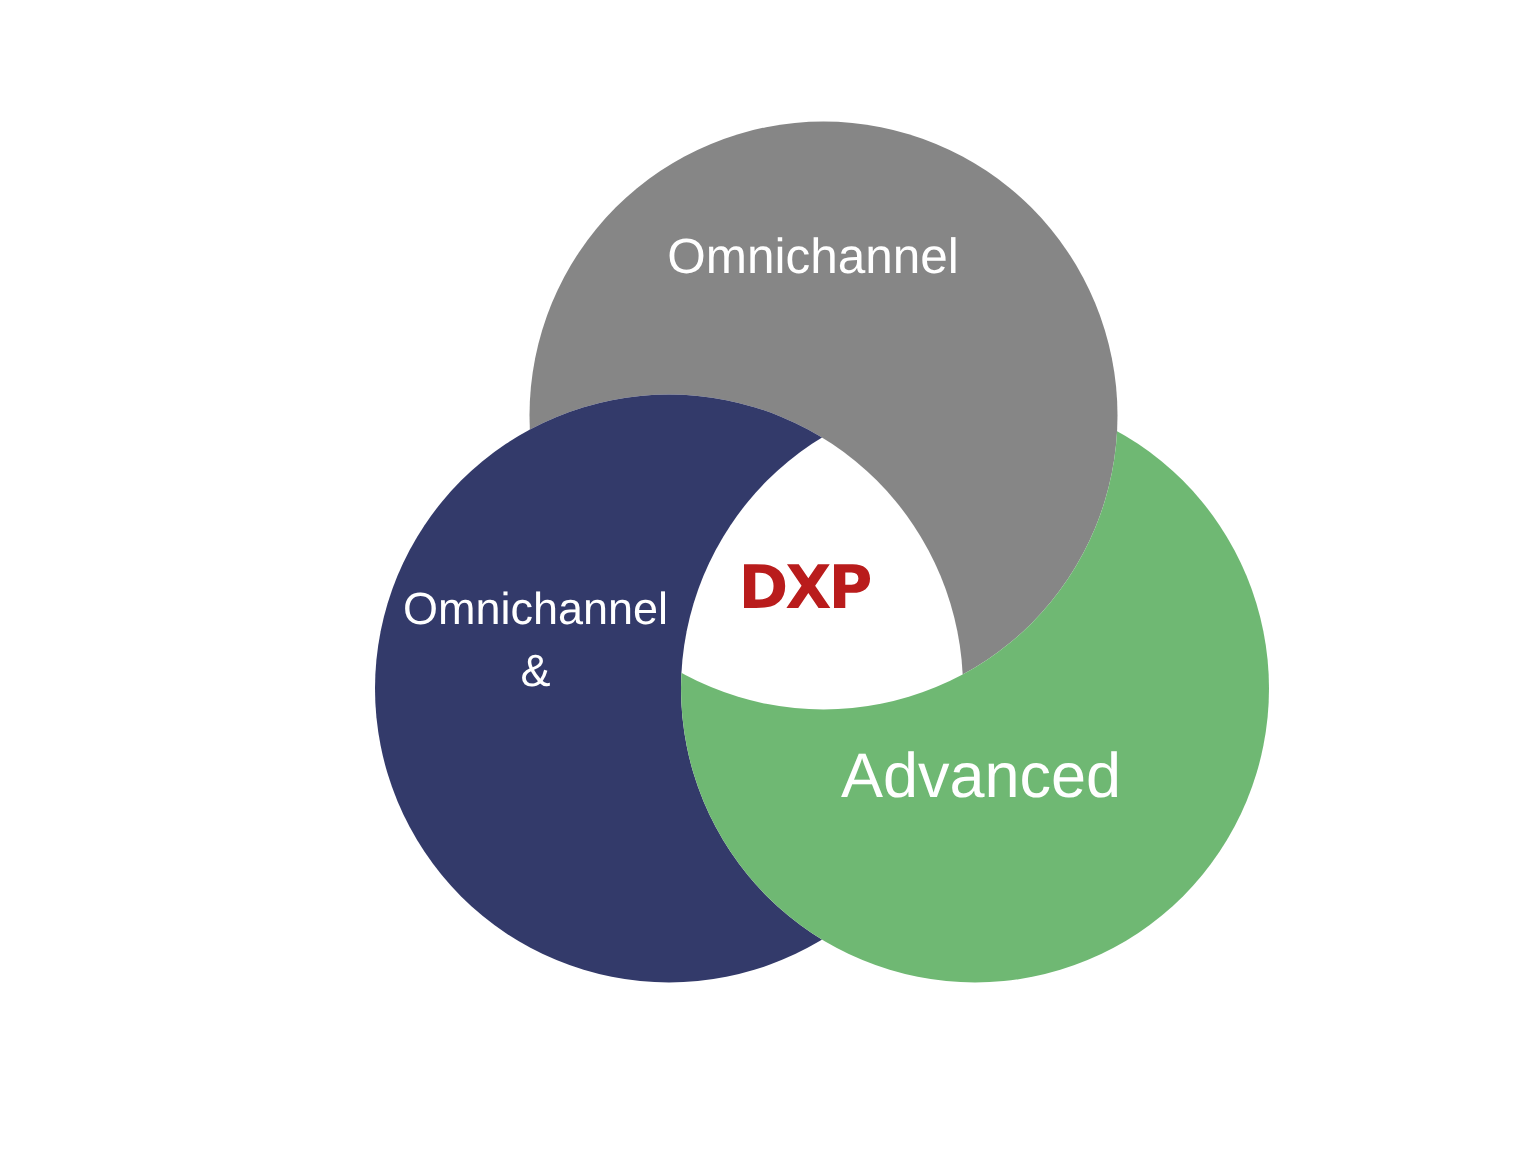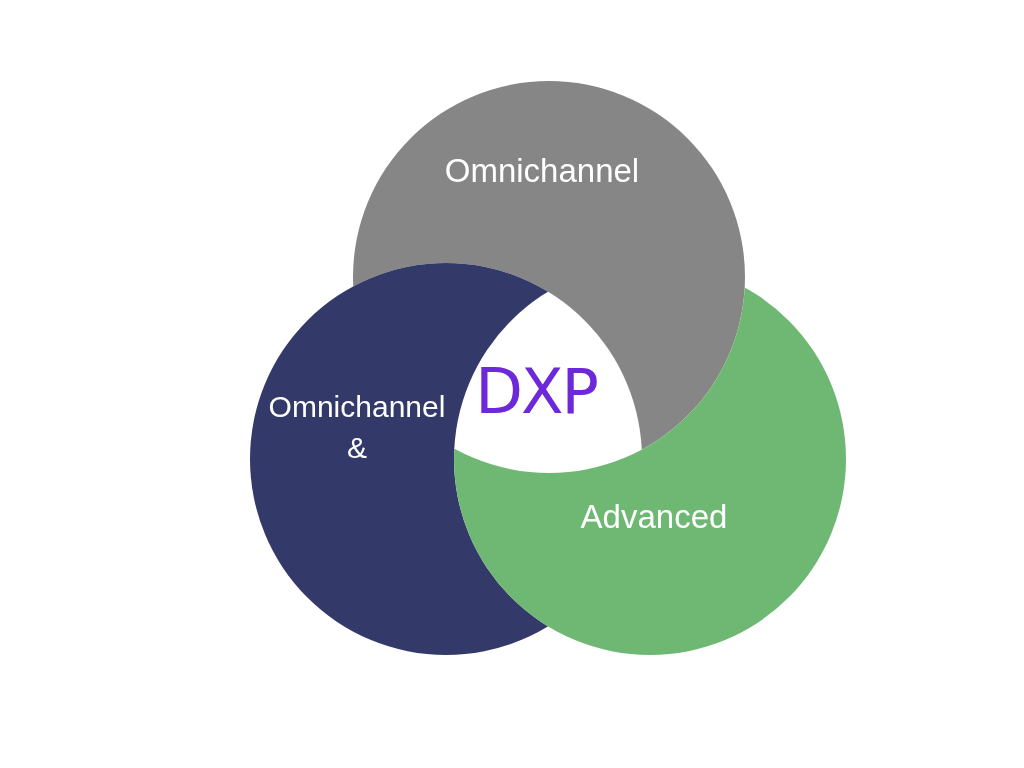--- a/index.html
+++ b/index.html
@@ -41,36 +41,36 @@
     top: 386px;
     width: 280px;
     font-size: 30px;
     line-height: 41px;
     font-weight: 400;
   }
   .label-green {
     left: 447px;
     top: 496px;
     width: 340px;
-    font-size: 33px;
+    font-size: 42px;
     line-height: 42px;
     font-weight: 400;
   }
   .center-label {
     position: absolute;
     left: 349px;
     top: 363px;
     width: 300px;
     text-align: center;
     font-family: "DejaVu Sans", sans-serif;
-    font-weight: 400;
-    font-size: 62px;
+    font-weight: 700;
+    font-size: 40px;
     line-height: 58px;
     letter-spacing: -2px;
-    color: #6d28d9;
+    color: #b91c1c;
   }
 </style>
 </head>
 <body>
 
 <div class="canvas">
 
   <svg class="venn-svg" width="1024" height="768" viewBox="0 0 1024 768">
     <defs>
 

